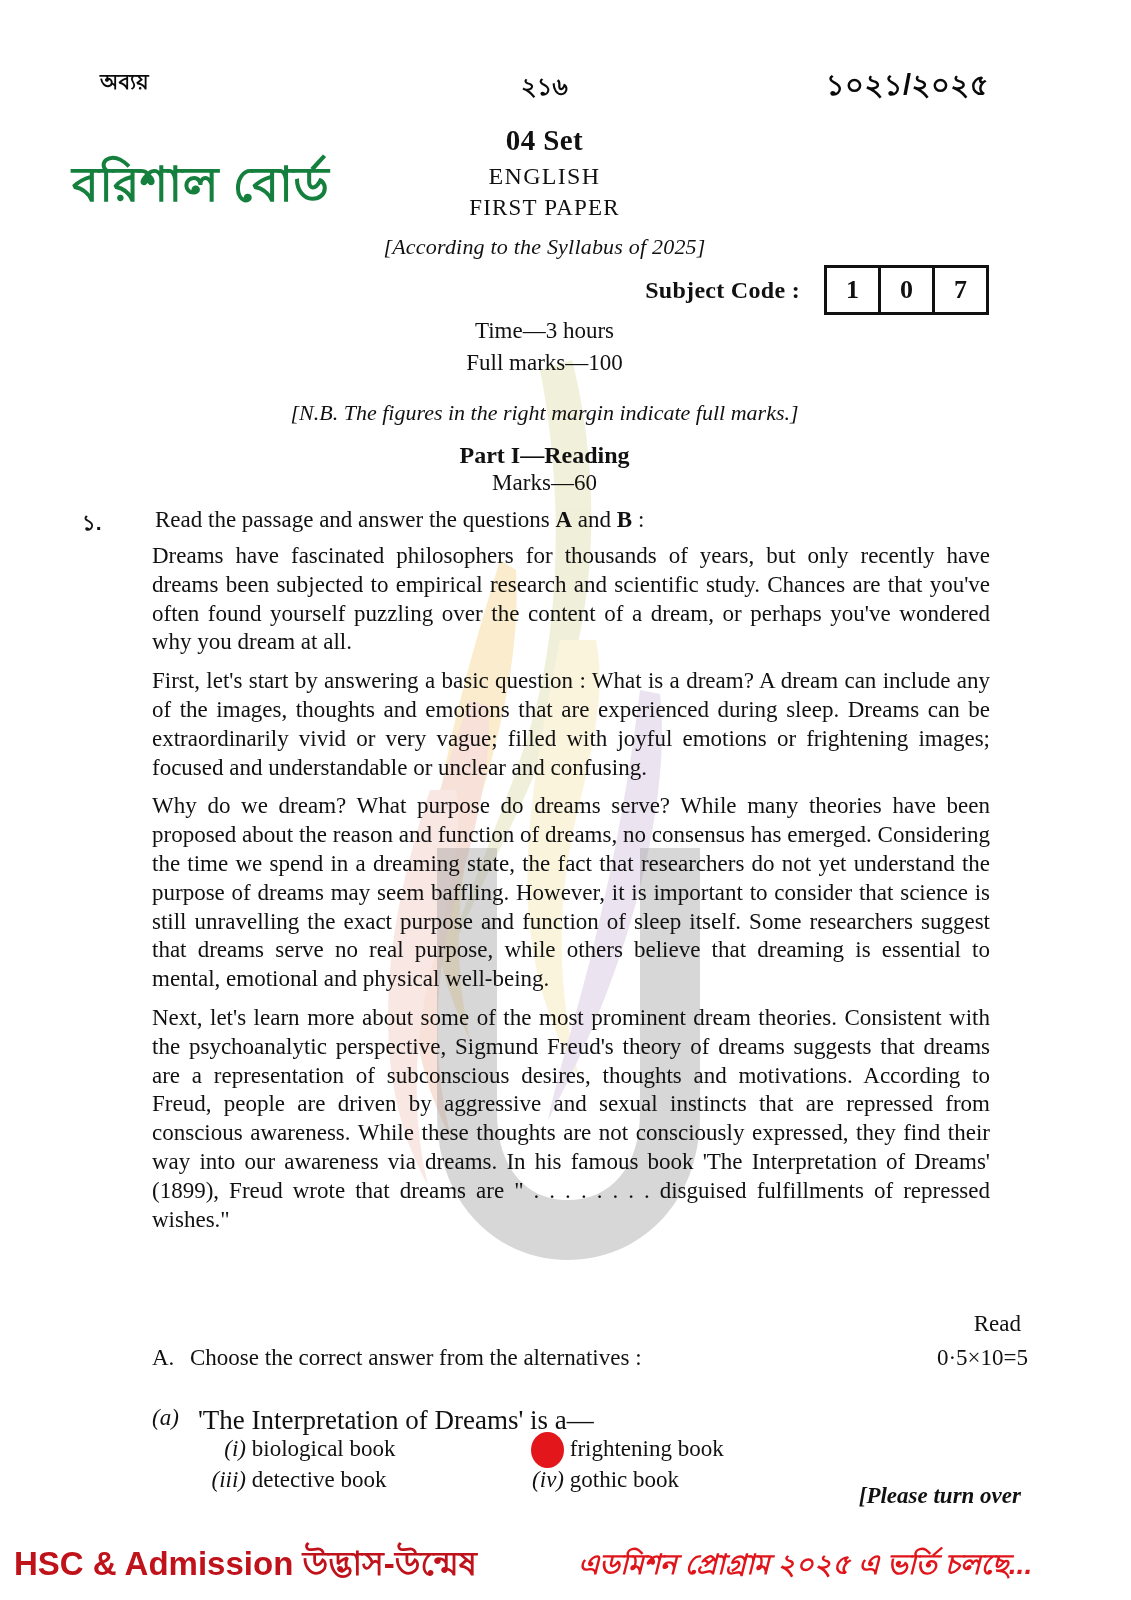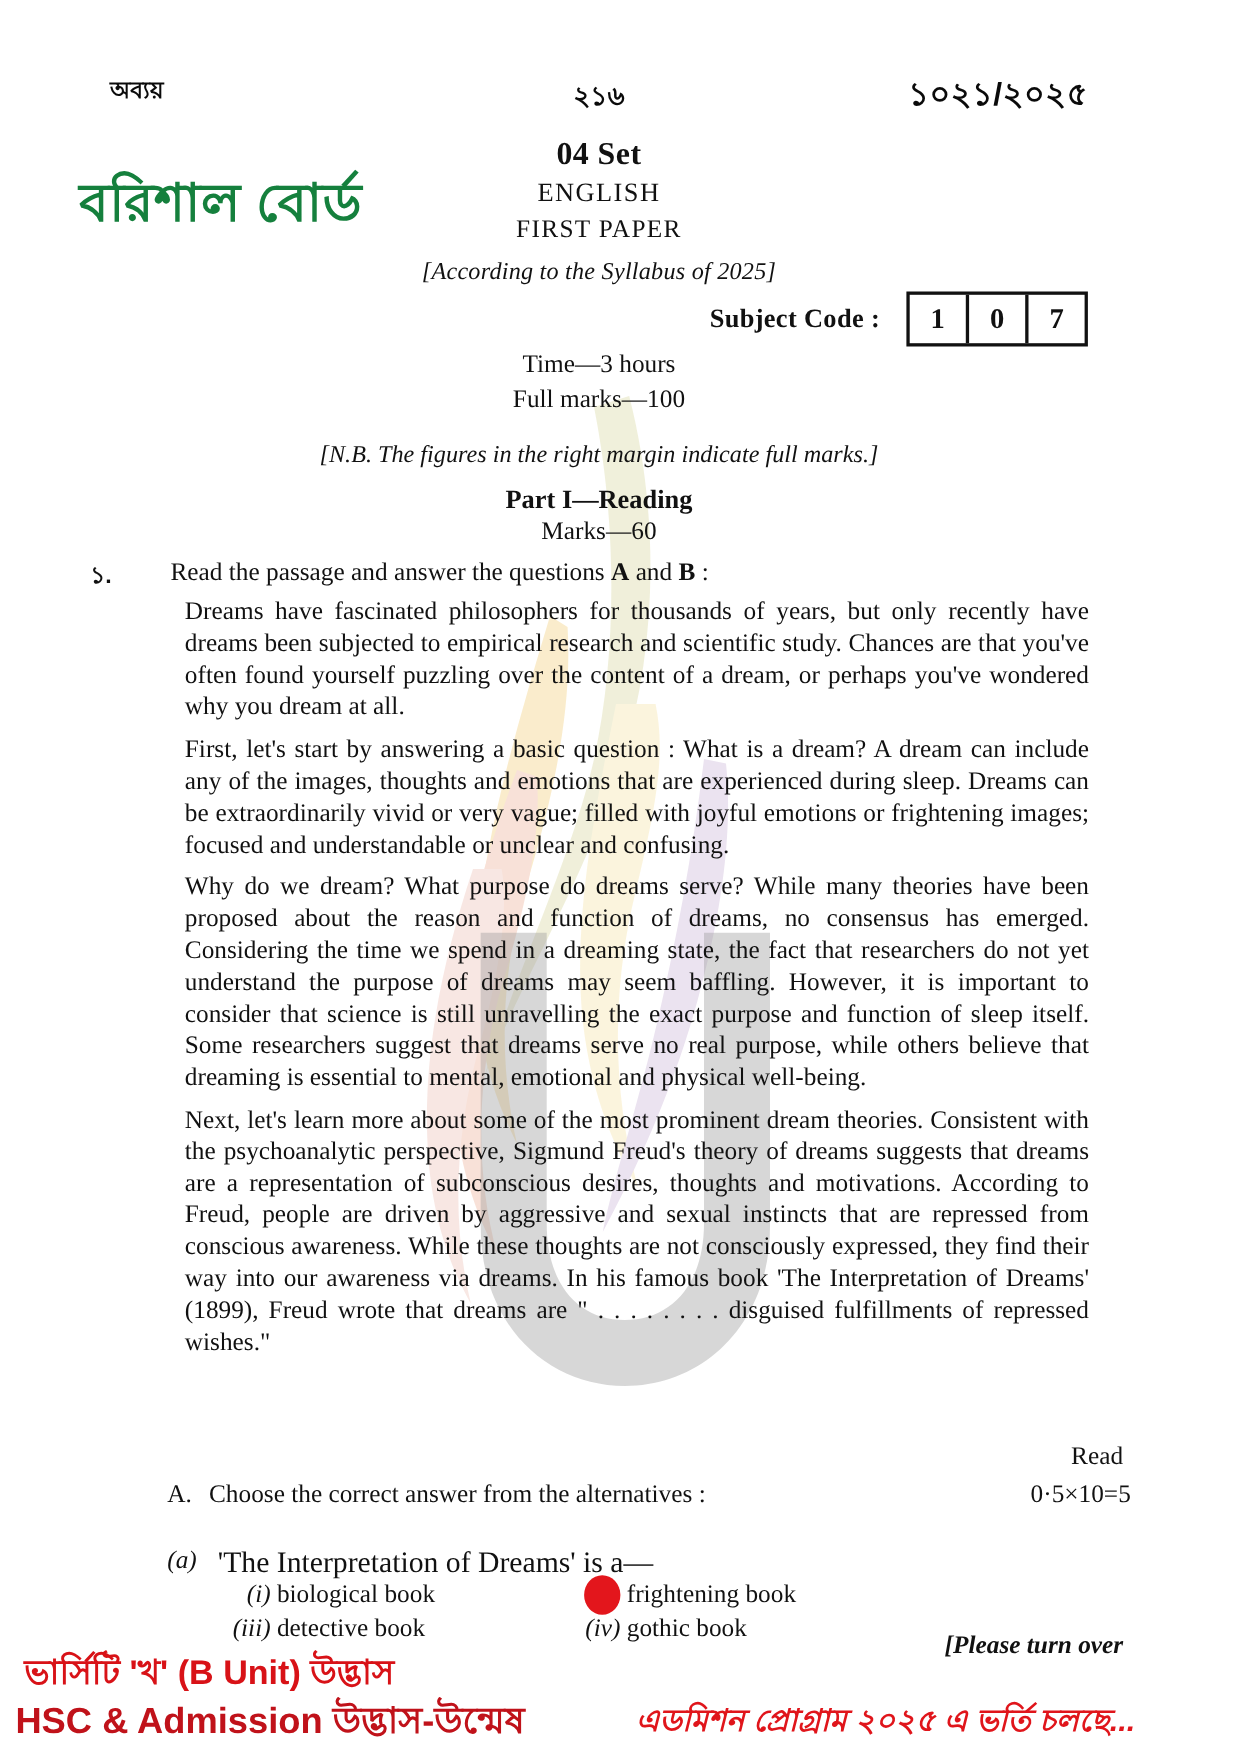--- a/index.html
+++ b/index.html
@@ -178,21 +178,21 @@
 
   #passage {
     left: 152px;
     top: 542px;
     width: 838px;
     font-size: 23px;
     line-height: 28.8px;
     text-align: justify;
   }
   #passage p {
-    margin: 0 0 10px 16px;
+    margin: 0 0 10px 0;
     text-align: justify;
     text-justify: inter-word;
   }
   #passage p:last-child { margin-bottom: 0; }
 
   
   #marks-header {
     right: 110px; top: 1311px;
     font-size: 23px;
   }
@@ -373,17 +373,16 @@
     <span>detective book</span>
   </div>
   <div class="opt" id="opt-iv">
     <span class="rn">(iv)</span>
     <span>gothic book</span>
   </div>
 
   <div id="answer-marker"></div>
 
   <div class="abs" id="turn-over">[Please turn over</div>
-  <div class="abs" id="promo-line-1">ভার্সিটি 'খ' (B Unit) উদ্ভাস</div>
   <div class="abs" id="promo-line-2">HSC &amp; Admission উদ্ভাস-উন্মেষ</div>
   <div class="abs" id="promo-line-3">এডমিশন প্রোগ্রাম ২০২৫ এ ভর্তি চলছে...</div>
 
 </div>
 
 </body></html>

